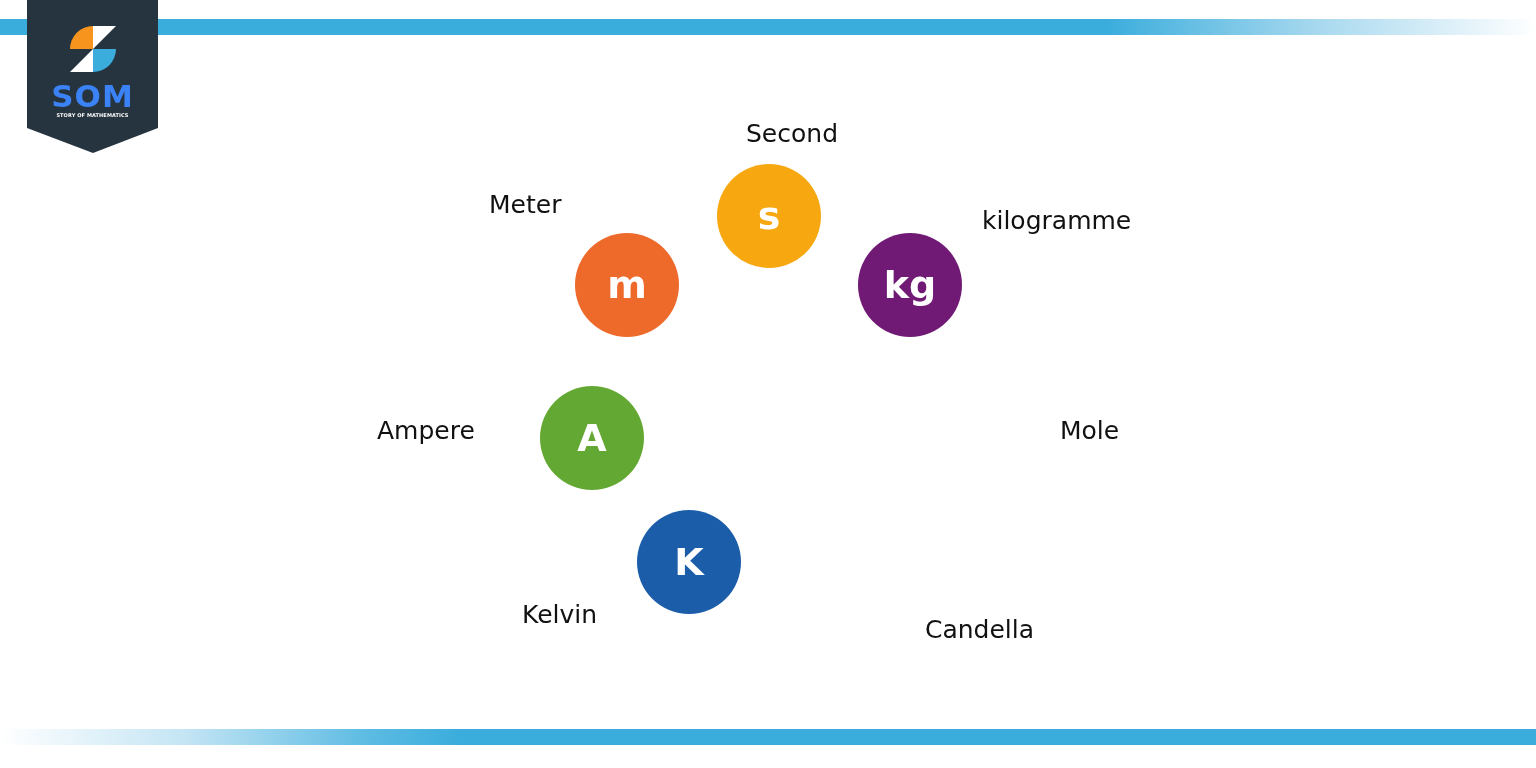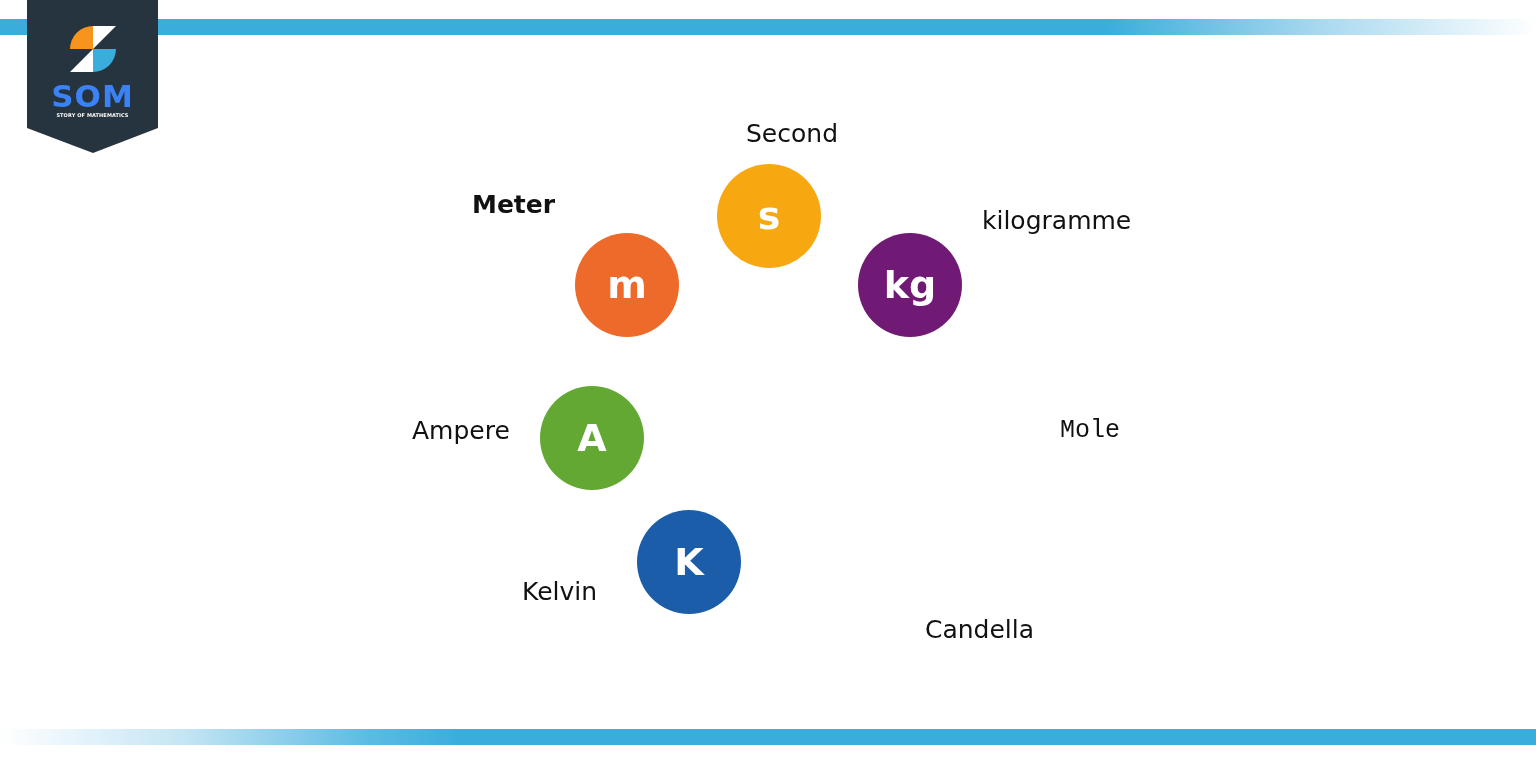--- a/index.html
+++ b/index.html
@@ -112,37 +112,37 @@
     </svg>
     <div class="logo-title">SOM</div>
     <div class="logo-sub">STORY OF MATHEMATICS</div>
   </div>
 
   <div class="unit-label" style="left:717px; top:119px;margin-left:29px;">Second</div>
   <div class="unit-circle" style="left:717px; top:164px; background:#f7a70f;">
     <span>s</span>
   </div>
 
-  <div class="unit-label" style="left:472px; top:190px;font-weight:bold;">Meter</div>
+  <div class="unit-label" style="left:489px; top:190px;">Meter</div>
   <div class="unit-circle" style="left:575px; top:233px; background:#ed6a2b;">
     <span>m</span>
   </div>
 
   <div class="unit-label" style="left:982px; top:206px;">kilogramme</div>
   <div class="unit-circle" style="left:858px; top:233px; background:#701a75;">
     <span>kg</span>
   </div>
 
-  <div class="unit-label" style="left:412px; top:416px;">Ampere</div>
+  <div class="unit-label" style="left:377px; top:416px;">Ampere</div>
   <div class="unit-circle" style="left:540px; top:386px; background:#63a832;">
     <span>A</span>
   </div>
 
-  <div class="unit-label" style="left:1060px; top:416px;font-family:Liberation Mono, monospace;">Mole</div>
+  <div class="unit-label" style="left:1060px; top:416px;">Mole</div>
 
-  <div class="unit-label" style="left:522px; top:577px;">Kelvin</div>
+  <div class="unit-label" style="left:522px; top:600px;">Kelvin</div>
   <div class="unit-circle" style="left:637px; top:510px; background:#1b5da9;">
     <span>K</span>
   </div>
 
   <div class="unit-label" style="left:925px; top:579px;margin-top:36px;">Candella</div>
 
 </div>
 
 </body></html>

